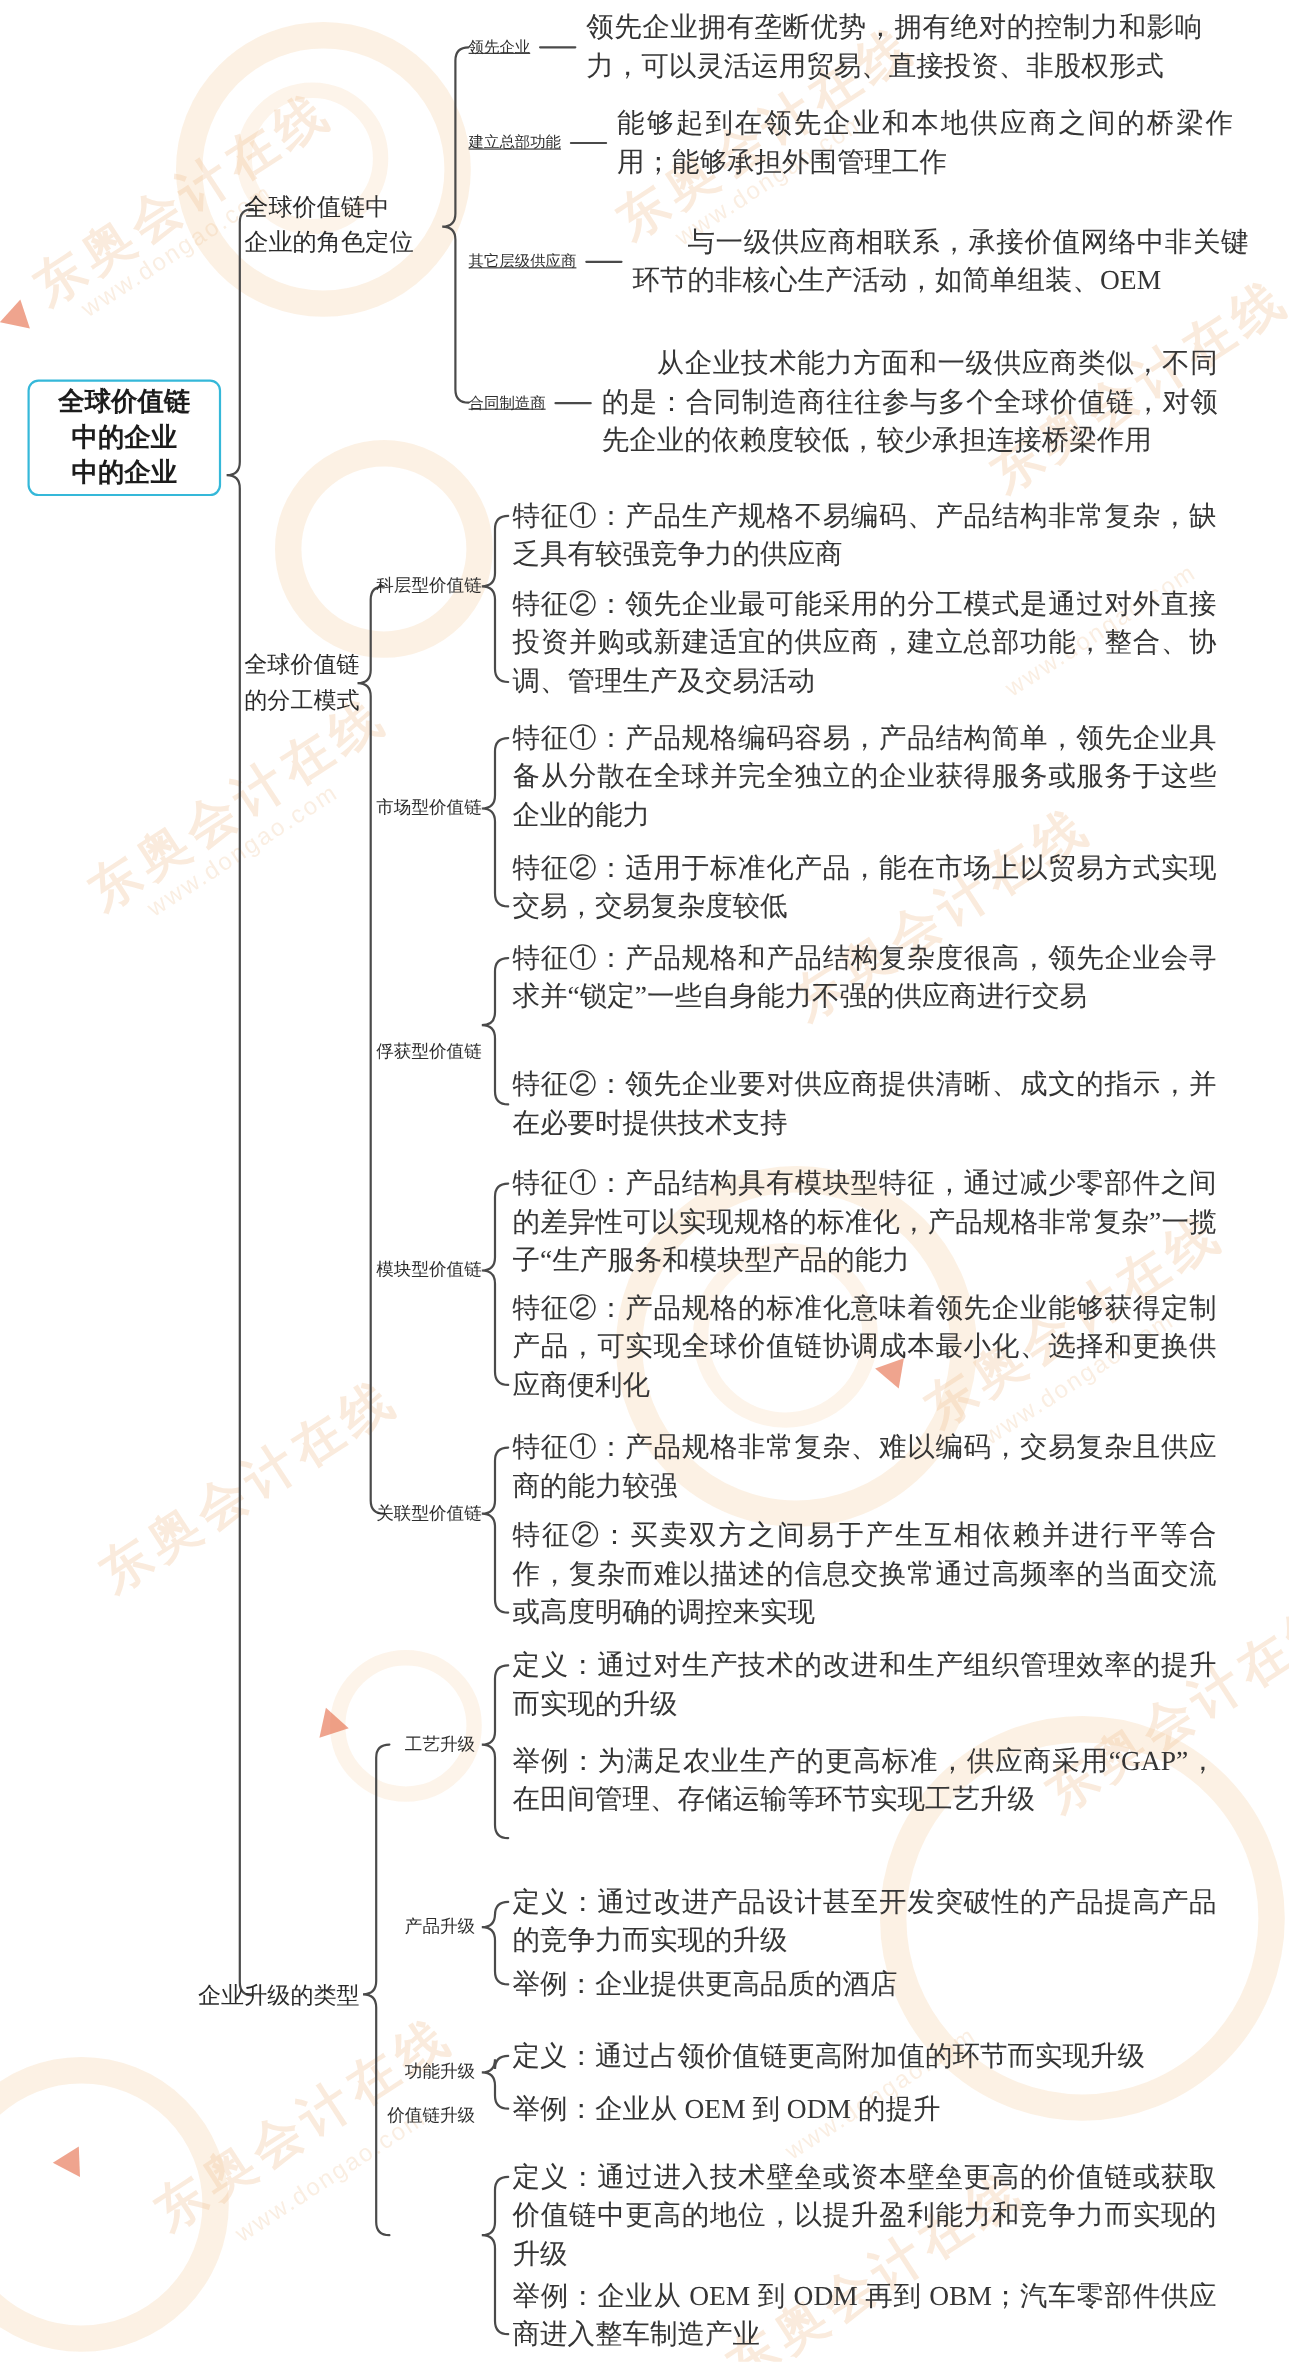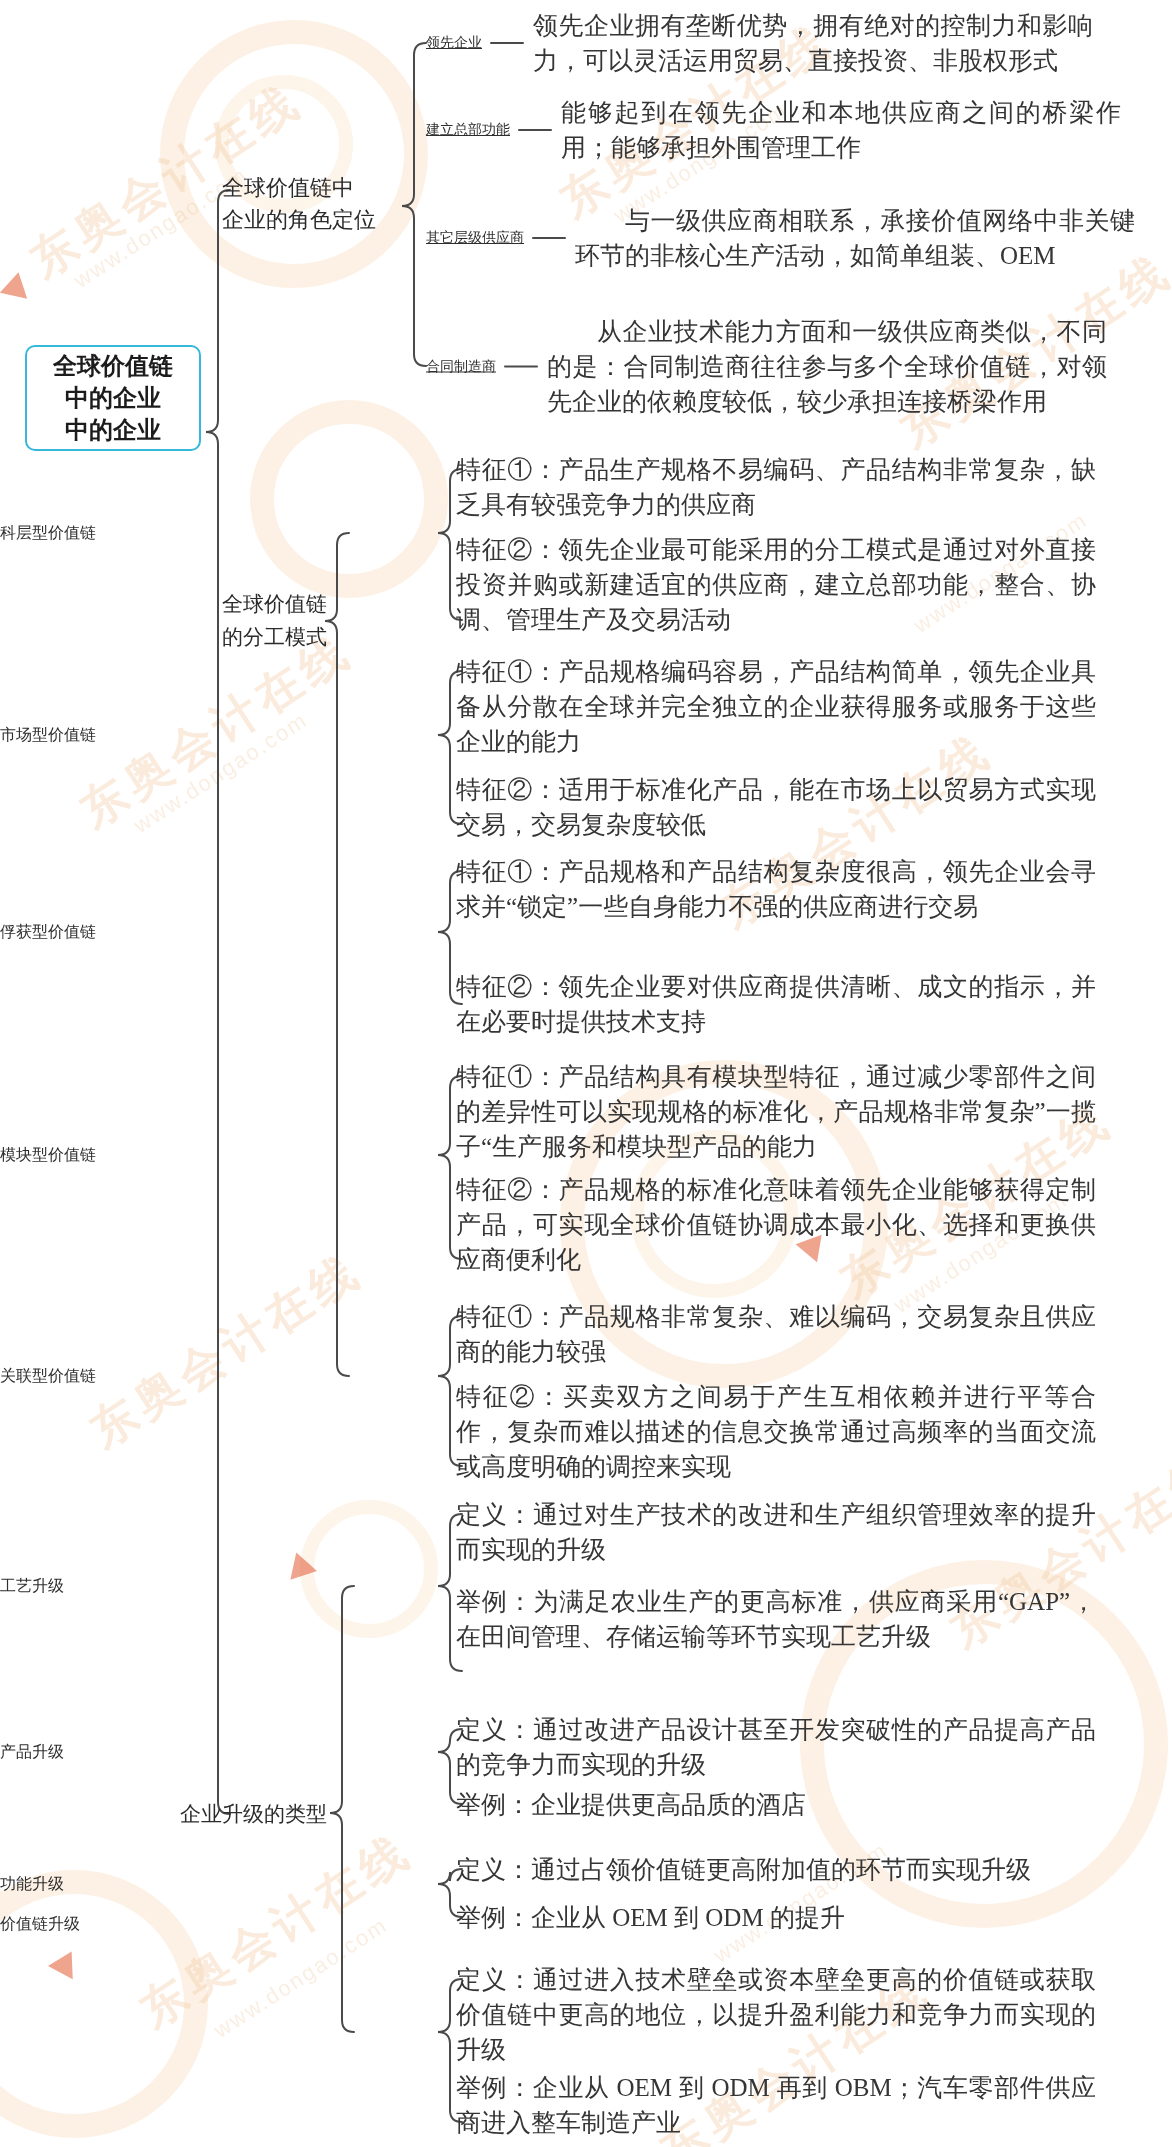--- a/index.html
+++ b/index.html
@@ -26,23 +26,23 @@
   
   .root{
     position:absolute; left:25px; top:345px; width:172px; height:102px;
     border:2.5px solid #35b8d9; border-radius:10px; background:#fff;
     display:flex; flex-direction:column; justify-content:center; text-align:center;
     font-family:"Liberation Sans","DejaVu Sans",sans-serif;
     font-size:24px; font-weight:700; line-height:32px; color:#1c1c1c;
   }
   .blabel{position:absolute; text-align:left; font-size:22px; line-height:32px; color:#2b2b2b;}
   .blabel.small{font-size:21px; line-height:33px;}
-  .term2{position:absolute; left:0; text-align:left; font-size:16px; color:#2e2e2e;
+  .term2{position:absolute; left:0; text-align:right; font-size:16px; color:#2e2e2e;
          transform:translateY(-50%); white-space:nowrap;}
-  .note{position:absolute; left:456px; width:640px; font-size:25px; line-height:35px;
+  .note{position:absolute; left:466px; width:640px; font-size:25px; line-height:35px;
         color:#353535; text-align:justify;}
   
   .row{position:absolute; left:426px; display:flex; align-items:center;
        transform:translateY(-50%);}
   .term1{font-size:14px; color:#2e2e2e; white-space:nowrap; flex-shrink:0;text-decoration:underline;}
   .dash{width:34px; height:2px; background:#4a4a4a; border-radius:1px;
         margin:0 9px 0 8px; flex-shrink:0;}
   .desc1{width:560px; font-size:25px; line-height:35px; color:#353535; text-align:justify;}
   .desc1.indent{text-indent:2em;}
 </style>
@@ -138,21 +138,21 @@
   </div>
 
   <div class="term2" style="top:533px;width:438px">科层型价值链</div>
   <div class="note" style="top:452px">特征①：产品生产规格不易编码、产品结构非常复杂，缺乏具有较强竞争力的供应商</div>
   <div class="note" style="top:532px">特征②：领先企业最可能采用的分工模式是通过对外直接投资并购或新建适宜的供应商，建立总部功能，整合、协调、管理生产及交易活动</div>
 
   <div class="term2" style="top:735px;width:438px">市场型价值链</div>
   <div class="note" style="top:654px">特征①：产品规格编码容易，产品结构简单，领先企业具备从分散在全球并完全独立的企业获得服务或服务于这些企业的能力</div>
   <div class="note" style="top:772px">特征②：适用于标准化产品，能在市场上以贸易方式实现交易，交易复杂度较低</div>
 
-  <div class="term2" style="top:932px;width:438px">俘获型价值链</div>
+  <div class="term2" style="top:956px;width:438px">俘获型价值链</div>
   <div class="note" style="top:854px">特征①：产品规格和产品结构复杂度很高，领先企业会寻求并“锁定”一些自身能力不强的供应商进行交易</div>
   <div class="note" style="top:969px">特征②：领先企业要对供应商提供清晰、成文的指示，并在必要时提供技术支持</div>
 
   <div class="term2" style="top:1155px;width:438px">模块型价值链</div>
   <div class="note" style="top:1059px">特征①：产品结构具有模块型特征，通过减少零部件之间的差异性可以实现规格的标准化，产品规格非常复杂”一揽子“生产服务和模块型产品的能力</div>
   <div class="note" style="top:1172px">特征②：产品规格的标准化意味着领先企业能够获得定制产品，可实现全球价值链协调成本最小化、选择和更换供应商便利化</div>
 
   <div class="term2" style="top:1376px;width:438px">关联型价值链</div>
   <div class="note" style="top:1299px">特征①：产品规格非常复杂、难以编码，交易复杂且供应商的能力较强</div>
   <div class="note" style="top:1379px">特征②：买卖双方之间易于产生互相依赖并进行平等合作，复杂而难以描述的信息交换常通过高频率的当面交流或高度明确的调控来实现</div>

